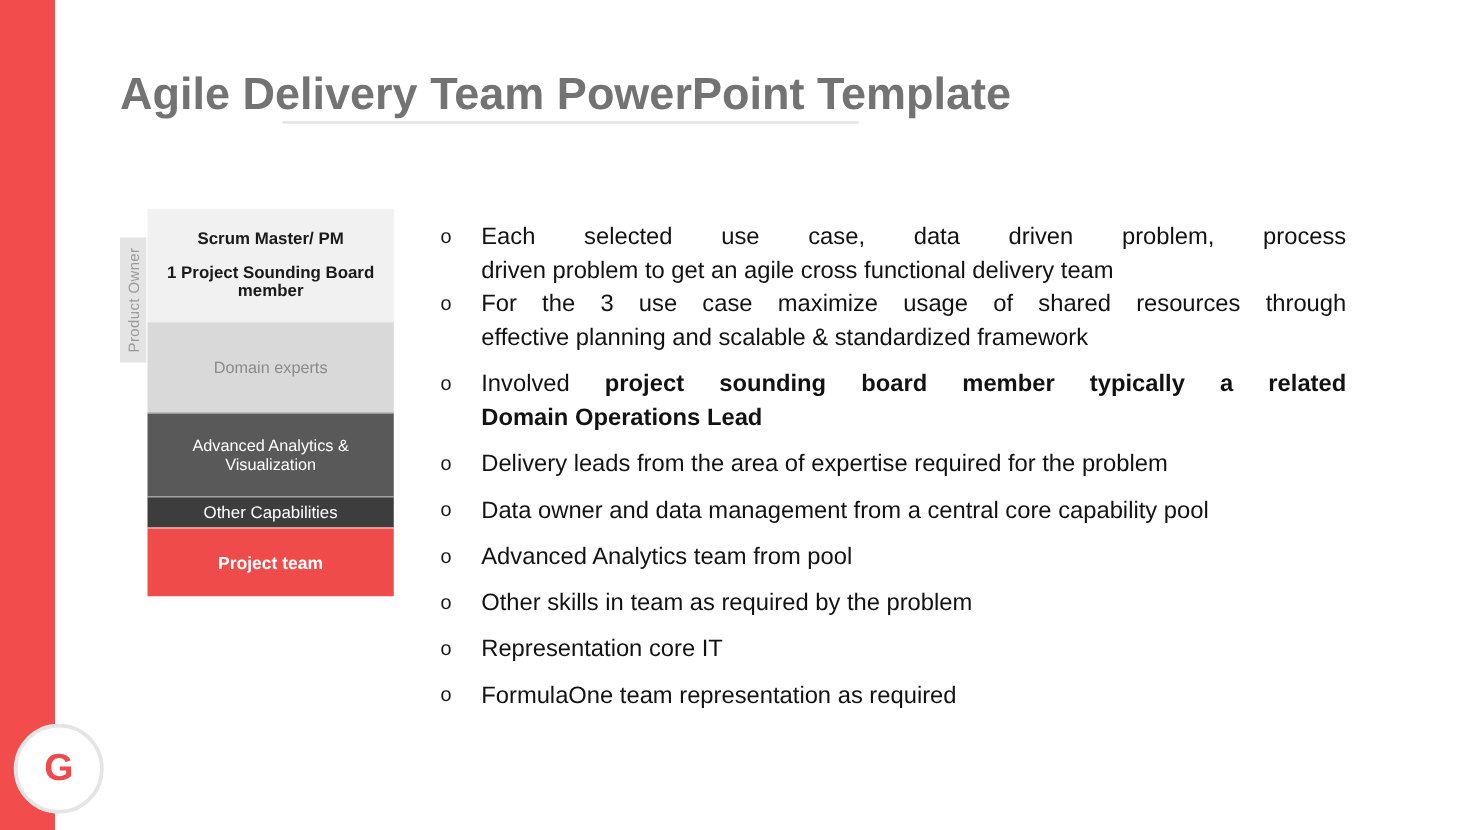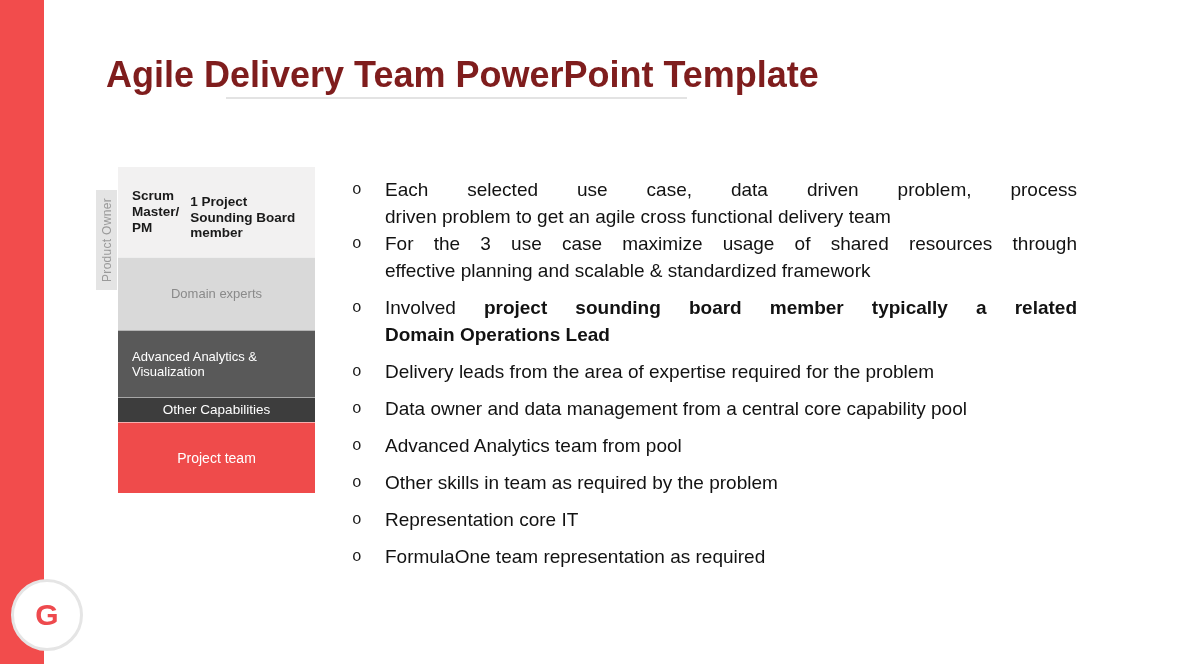--- a/index.html
+++ b/index.html
@@ -4,42 +4,42 @@
 <style>
   html,body{margin:0;padding:0;}
   body{
     width:1180px;height:664px;background:#ffffff;position:relative;overflow:hidden;
     font-family:"Liberation Sans", sans-serif;
   }
   .accent-bar{
     position:absolute;left:0;top:0;width:44px;height:664px;background:#F24C4C;
   }
   .slide-title{
-    position:absolute;left:106px;top:30px;width:1000px;
-    font-size:36px;font-weight:700;color:#7f1d1d;letter-spacing:0px;
+    position:absolute;left:96px;top:30px;width:1000px;
+    font-size:36px;font-weight:700;color:#737373;letter-spacing:0px;
   }
   .title-divider{
     position:absolute;left:226px;top:97px;width:461px;height:2px;background:#E3E3E3;
   }
   
   .side-label{
     position:absolute;left:96px;top:190px;width:21px;height:100px;
     background:#E4E4E4;display:flex;align-items:center;justify-content:center;
   }
   .side-label span{
     transform:rotate(-90deg);white-space:nowrap;
     font-size:12px;color:#9A9A9A;letter-spacing:0.3px;
   }
   
   .stack{
     position:absolute;left:118px;top:167px;width:197px;
   }
   .stack-box{
-    width:100%;display:flex;flex-direction:row;align-items:center;justify-content:center;
-    text-align:left;box-sizing:border-box;padding:1px 14px;
+    width:100%;display:flex;flex-direction:column;align-items:center;justify-content:center;
+    text-align:center;box-sizing:border-box;padding:1px 14px;
     background-image:radial-gradient(rgba(127,127,127,0.10) 1px, transparent 1.1px);
     background-size:5px 5px;
   }
   .stack-box + .stack-box{border-top:1px solid rgba(255,255,255,0.55);}
   .stack-box .bl{line-height:1.18;}
   .stack-box .bl + .bl{margin-top:11px;}
   
   .bullets{
     position:absolute;left:352px;top:176px;width:725px;
     font-size:19px;line-height:27px;color:#121212;
@@ -82,21 +82,21 @@
     </div>
     <div class="stack-box" style="height: 73px; background: rgb(217, 217, 217); color: rgb(138, 138, 138); font-size: 13px;">
       <div class="bl">Domain experts</div>
     </div>
     <div class="stack-box" style="height: 67px; background: rgb(89, 89, 89); color: rgb(255, 255, 255); font-size: 13px;">
       <div class="bl">Advanced Analytics &amp; Visualization</div>
     </div>
     <div class="stack-box" style="height: 25px; background: rgb(61, 61, 61); color: rgb(255, 255, 255); font-size: 13.5px;">
       <div class="bl">Other Capabilities</div>
     </div>
-    <div class="stack-box" style="height: 71px; background: rgb(239, 75, 75); color: rgb(255, 255, 255); font-size: 14px;">
+    <div class="stack-box" style="height: 55px; background: rgb(239, 75, 75); color: rgb(255, 255, 255); font-size: 14px; font-weight: bold;">
       <div class="bl">Project team</div>
     </div>
   </div>
 
 <div class="bullets" id="bullets">
     <div class="bullet">
       <span class="marker">o</span>
       <div class="bline justify"><span>Each selected use case, data driven problem, process</span></div>
       <div class="bline"><span>driven problem to get an agile cross functional delivery team</span></div>
     </div>

